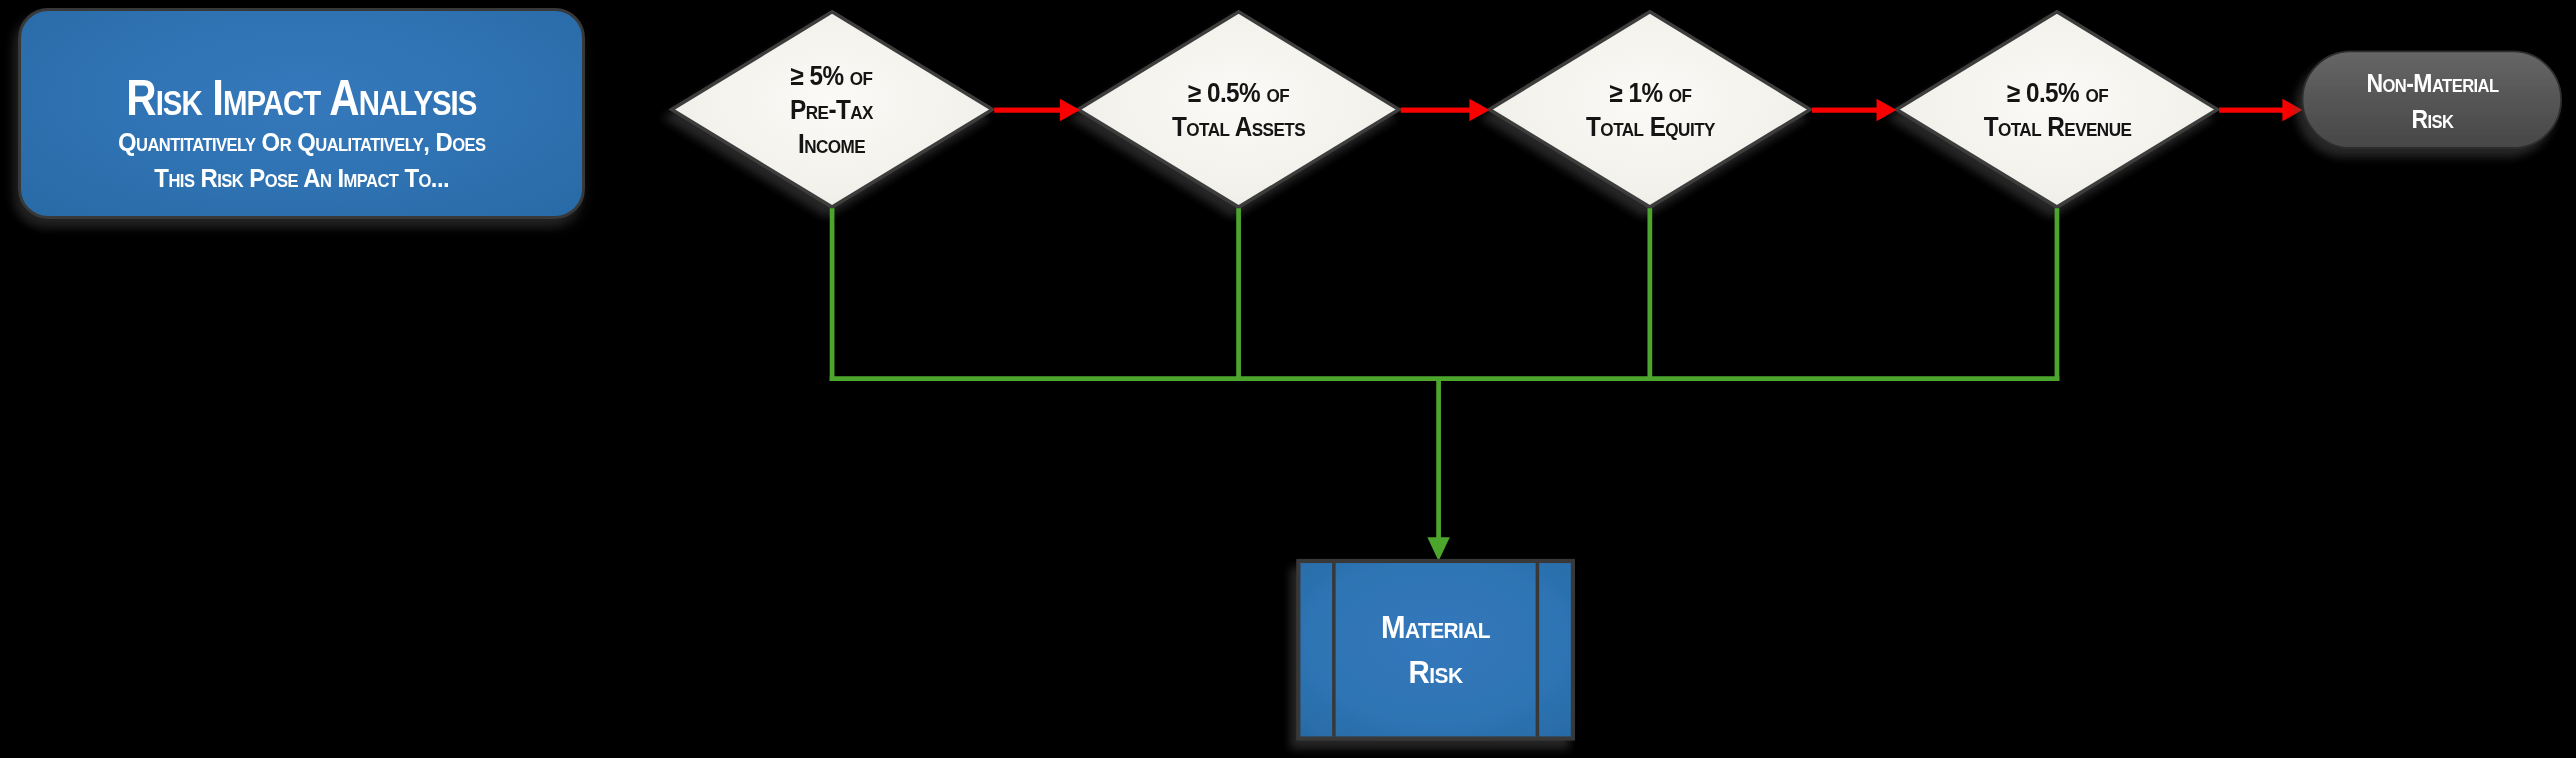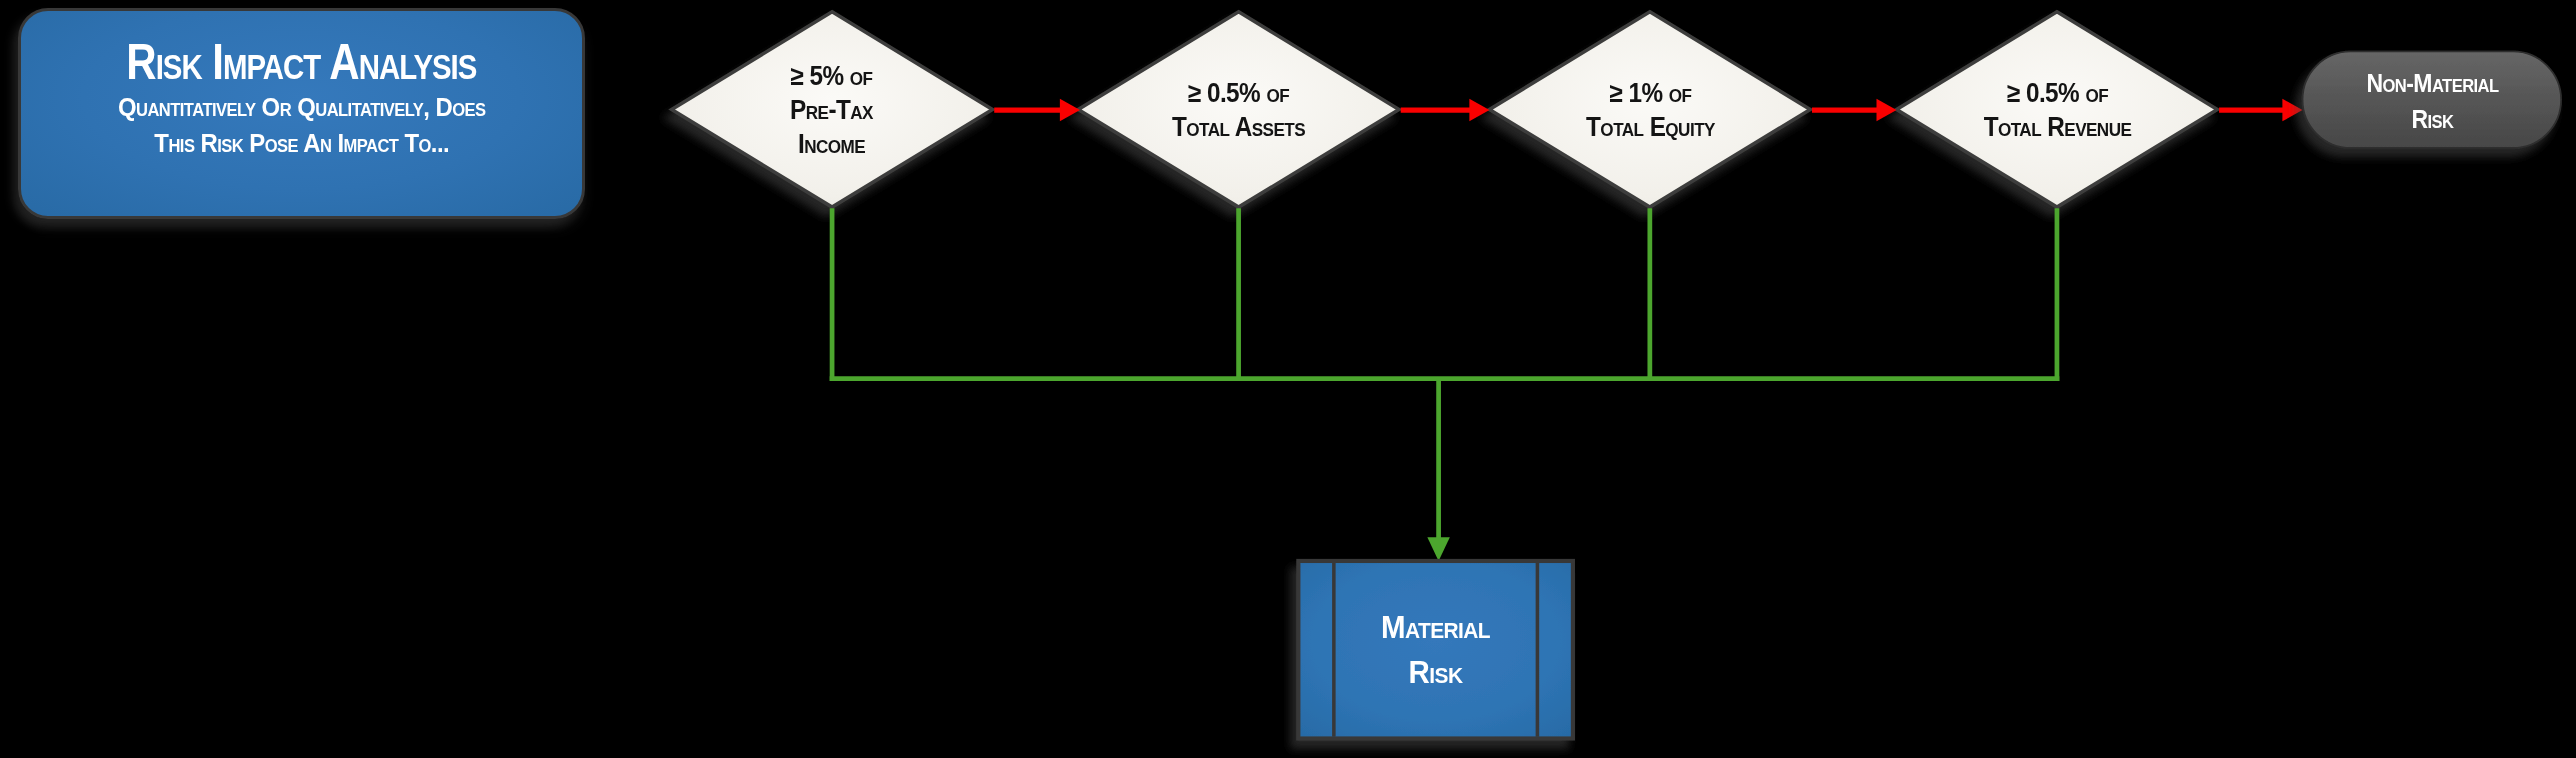--- a/index.html
+++ b/index.html
@@ -27,21 +27,21 @@
     width: 567px;
     height: 211px;
     box-sizing: border-box;
     border: 3.6px solid #383838;
     border-radius: 30px;
     background: radial-gradient(ellipse at 50% 42%, #3579bc 0%, #2f72b2 55%, #286aa5 100%);
     box-shadow: -6px 7px 9.5px rgba(70,70,70,0.35), 0 9.5px 12px rgba(70,70,70,0.25);
     display: flex;
     flex-direction: column;
     align-items: center;
-    justify-content: flex-start;
+    justify-content: flex-end;
     padding: 25px 12px 20px 12px;
   }
   .start-title {
     font-size: 50px;
     font-weight: bold;
     font-variant: small-caps;
     letter-spacing: -1.2px;
     color: #ffffff;
     white-space: nowrap;
     transform: scaleX(0.84);

